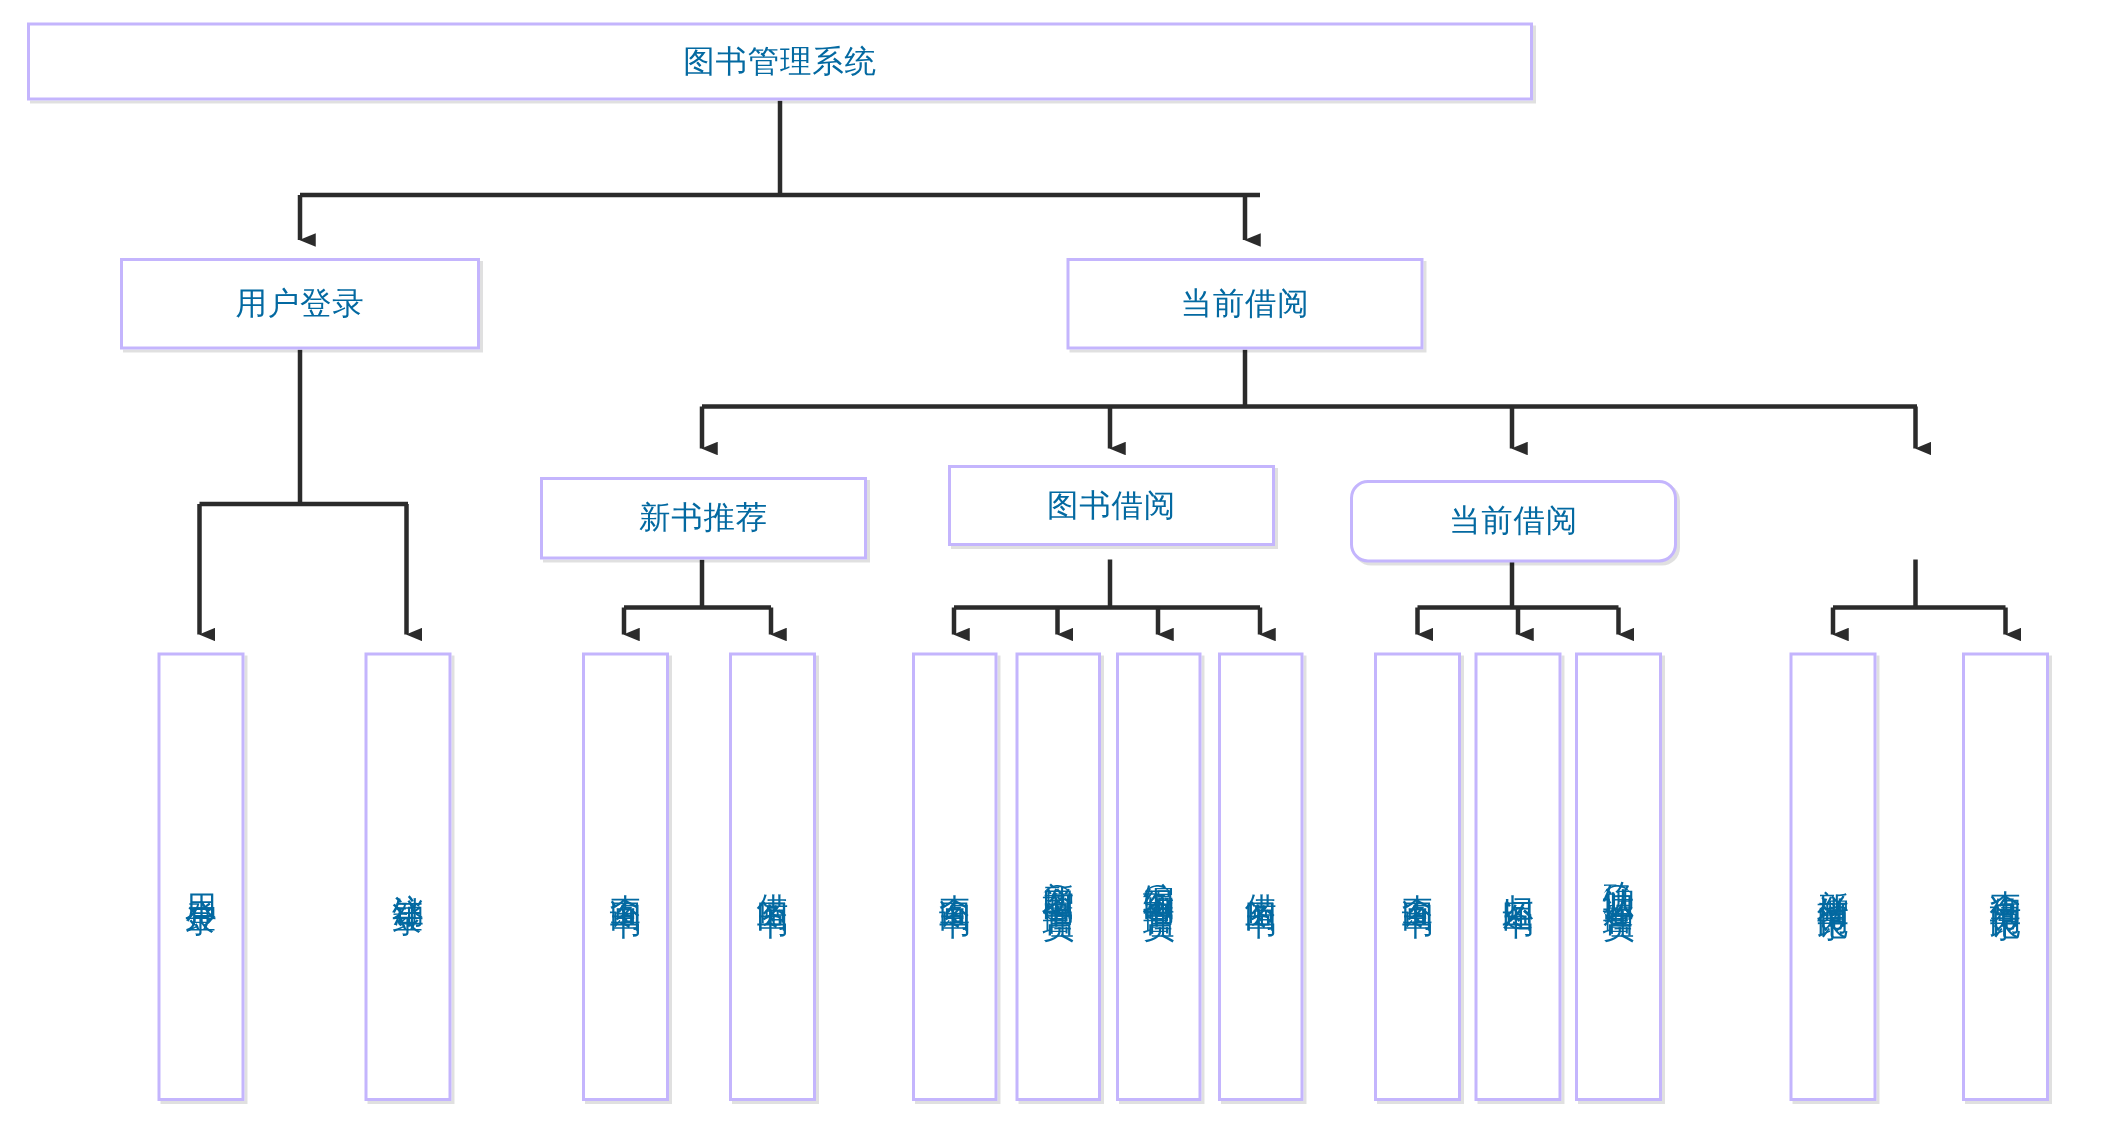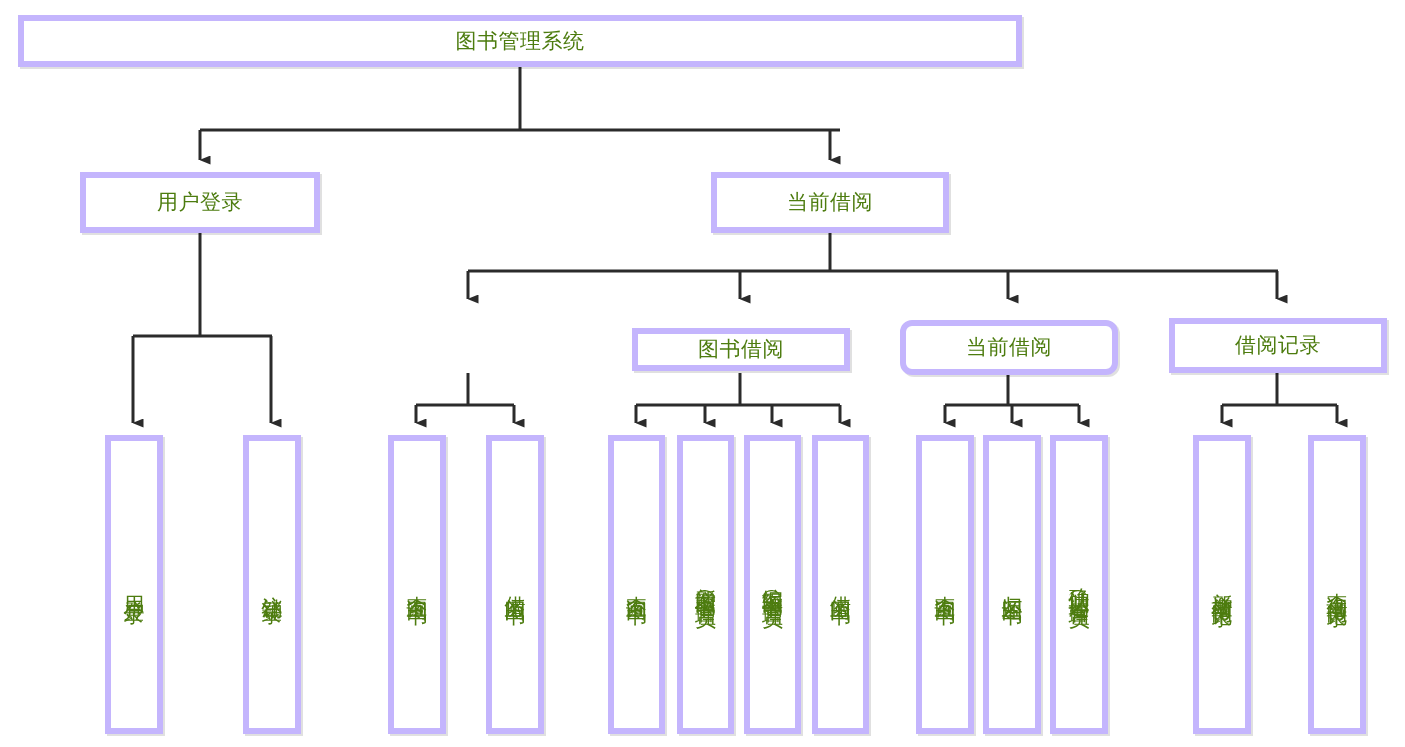--- a/index.html
+++ b/index.html
@@ -23,26 +23,26 @@
     position: absolute;
     left: 0;
     top: 0;
     width: 1405px;
     height: 747px;
   }
   .node {
     position: absolute;
     box-sizing: border-box;
     background: #ffffff;
-    border: 6px solid #c4b5fd;
+    border: 2px solid #c4b5fd;
     box-shadow: 2px 2px 0 rgba(0,0,0,0.12);
     display: flex;
     align-items: center;
     justify-content: center;
-    color: #4d7c0f;
+    color: #0369a1;
     z-index: 2;
   }
   .node .label {
     text-align: center;
     line-height: 1.18;
     letter-spacing: 0.5px;
   }
   .node.horizontal .label {
     font-size: 21px;
     writing-mode: horizontal-tb;
@@ -129,28 +129,28 @@
     <span class="label">图书管理系统</span>
   </div>
 
   <div class="node horizontal" style="left:80px; top:172px; width:240px; height:61px;">
     <span class="label">用户登录</span>
   </div>
   <div class="node horizontal" style="left:711px; top:172px; width:238px; height:61px;">
     <span class="label">当前借阅</span>
   </div>
 
-  <div class="node horizontal" style="left:632px; top:328px; width:218px; height:43px;">
+  <div class="node horizontal" style="left:360px; top:318px; width:218px; height:55px;">
+    <span class="label">新书推荐</span>
+  </div>
+  <div class="node horizontal" style="left:632px; top:310px; width:218px; height:54px;">
     <span class="label">图书借阅</span>
   </div>
   <div class="node horizontal" style="left:900px; top:320px; width:218px; height:55px;border-radius:12px;">
     <span class="label">当前借阅</span>
-  </div>
-  <div class="node horizontal" style="left:1169px; top:318px; width:218px; height:55px;">
-    <span class="label">借阅记录</span>
   </div>
 
   <div class="node vertical" style="left:105px; top:435px; width:58px; height:299px;">
     <span class="label">用户登录</span>
   </div>
   <div class="node vertical" style="left:243px; top:435px; width:58px; height:299px;">
     <span class="label">注销登录</span>
   </div>
 
   <div class="node vertical" style="left:388px; top:435px; width:58px; height:299px;">

